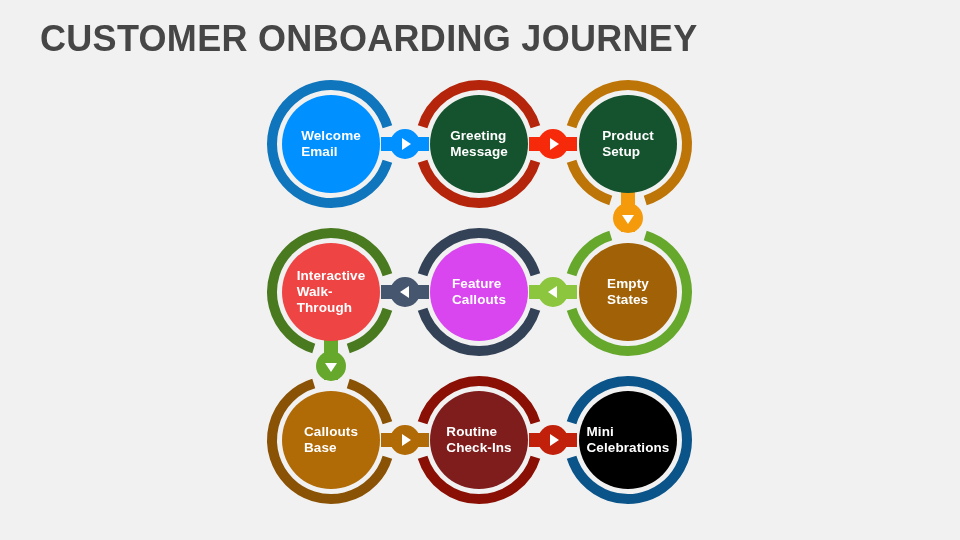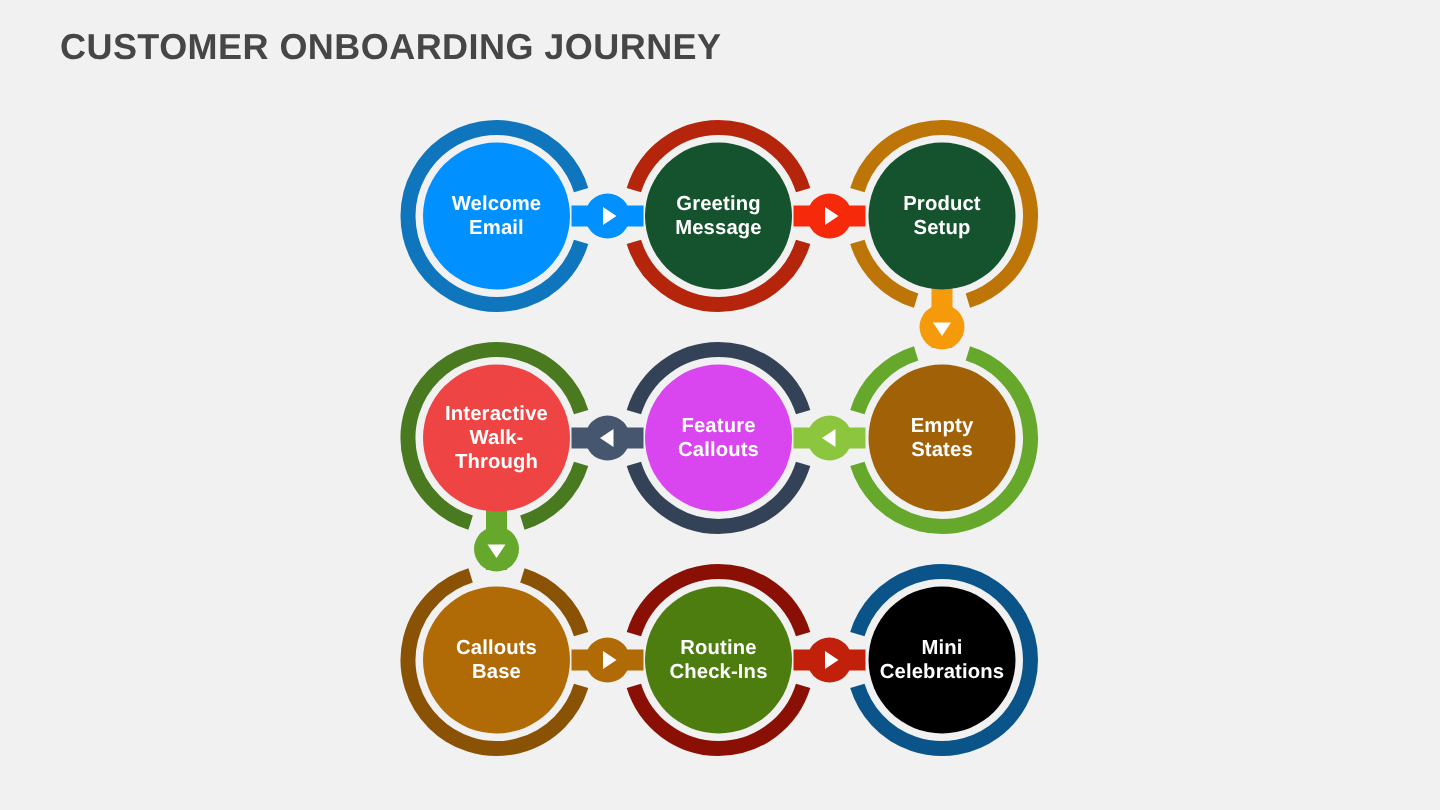--- a/index.html
+++ b/index.html
@@ -20,21 +20,21 @@
     left: 0; top: 0;
     width: 960px;
     height: 540px;
     background: #f1f1f1;
   }
 
   #page-title {
     position: absolute;
     left: 40px;
     top: 18px;
-    font-size: 24px;
+    font-size: 36px;
     font-weight: bold;
     letter-spacing: 0.3px;
     color: #464646;
     white-space: nowrap;
   }
 
   #diagram {
     position: absolute;
     left: 0;
     top: 0;
@@ -47,21 +47,20 @@
     width: 0;
     height: 0;
   }
 
   .node-inner {
     position: absolute;
     border-radius: 50%;
     display: flex;
     align-items: center;
     justify-content: center;
-    text-align: center;
     color: #ffffff;
     font-weight: bold;
     font-size: 13.5px;
     line-height: 1.18;
     box-sizing: border-box;
     white-space: pre-line;
     letter-spacing: 0.1px;
   }
 
   .node-label {
@@ -155,21 +154,21 @@
       </div>
       <div class="node" style="left: 628px; top: 292px;">
         <div class="node-inner" style="width: 98px; height: 98px; left: -49px; top: -49px; background: #a16207;"><span class="node-label">Empty
 States</span></div>
       </div>
       <div class="node" style="left: 331px; top: 440px;">
         <div class="node-inner" style="width: 98px; height: 98px; left: -49px; top: -49px; background: rgb(176, 106, 6);"><span class="node-label">Callouts
 Base</span></div>
       </div>
       <div class="node" style="left: 479px; top: 440px;">
-        <div class="node-inner" style="width: 98px; height: 98px; left: -49px; top: -49px; background: #4d7c0f;"><span class="node-label">Routine
+        <div class="node-inner" style="width: 98px; height: 98px; left: -49px; top: -49px; background: #7f1d1d;"><span class="node-label">Routine
 Check-Ins</span></div>
       </div>
       <div class="node" style="left: 628px; top: 440px;">
         <div class="node-inner" style="width: 98px; height: 98px; left: -49px; top: -49px; background: #000000;"><span class="node-label">Mini
 Celebrations</span></div>
       </div>
       <div class="conn-dot" style="width: 30px; height: 30px; left: 390px; top: 129px; background: rgb(0, 144, 255);">
         <span class="tri tri-right"></span>
       </div>
       <div class="conn-dot" style="width: 30px; height: 30px; left: 538px; top: 129px; background: rgb(246, 42, 10);">

